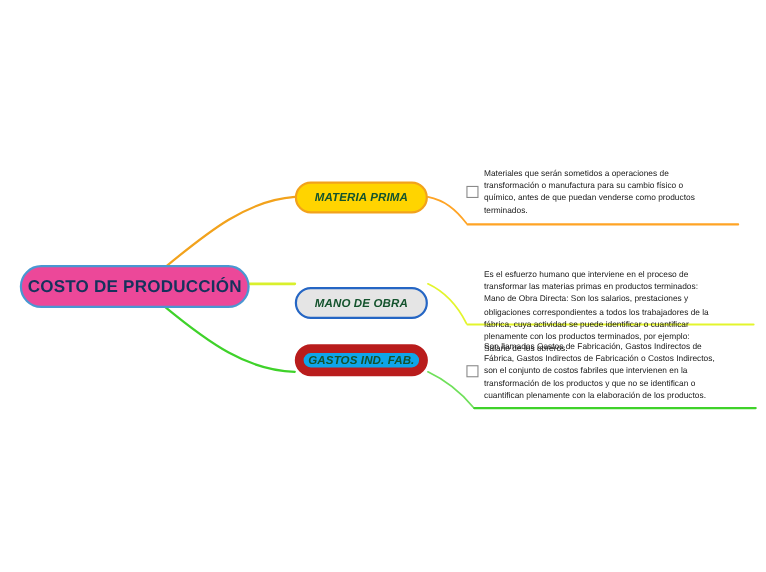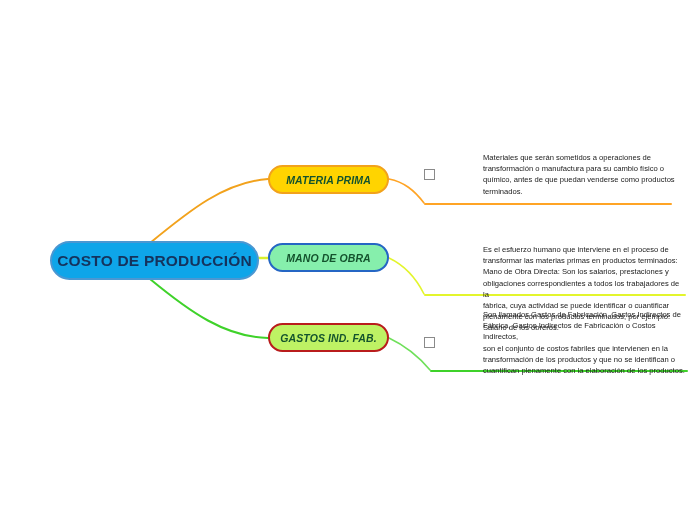--- a/index.html
+++ b/index.html
@@ -27,26 +27,25 @@
   
   .root-node {
     position: absolute;
     left: 18px;
     top: 241px;
     width: 209px;
     height: 39px;
     box-sizing: border-box;
     border: 2px solid #4a97d2;
     border-radius: 20px;
-    background: #0ea5e9;
+    background: #ec4899;
     display: flex;
     align-items: center;
     justify-content: center;
     z-index: 5;
-    margin-left: 32px;
   }
   .root-label {
     font-size: 15.5px;
     font-weight: bold;
     color: #15325c;
     letter-spacing: 0.2px;
     white-space: nowrap;
   }
 
   
@@ -69,39 +68,38 @@
     white-space: nowrap;
     letter-spacing: 0.1px;
     font-style: italic;
   }
   #branch-materia-prima {
     top: 165px;
     background: #ffd400;
     border: 2px solid #f2a21c;
   }
   #branch-mano-de-obra {
-    top: 243px;
-    background: #86efac;
+    top: 261px;
+    background: #e5e5e5;
     border: 2px solid #2566c4;
   }
   #branch-gastos-ind-fab {
-    top: 323px;
-    background: #bef264;
-    border: 2px solid #b91c1c;
+    top: 313px;
+    background: #0ea5e9;
+    border: 8px solid #b91c1c;
   }
 
   
   .note-block {
     position: absolute;
     z-index: 4;
   }
   .note-row {
     display: flex;
     align-items: center;
-    gap: 43px;
   }
   .note-checkbox {
     flex: 0 0 auto;
     width: 9px;
     height: 9px;
     border: 1px solid #8a8a8a;
     background: #ffffff;
     margin-right: 5px;
   }
   .note-checkbox.spacer {

